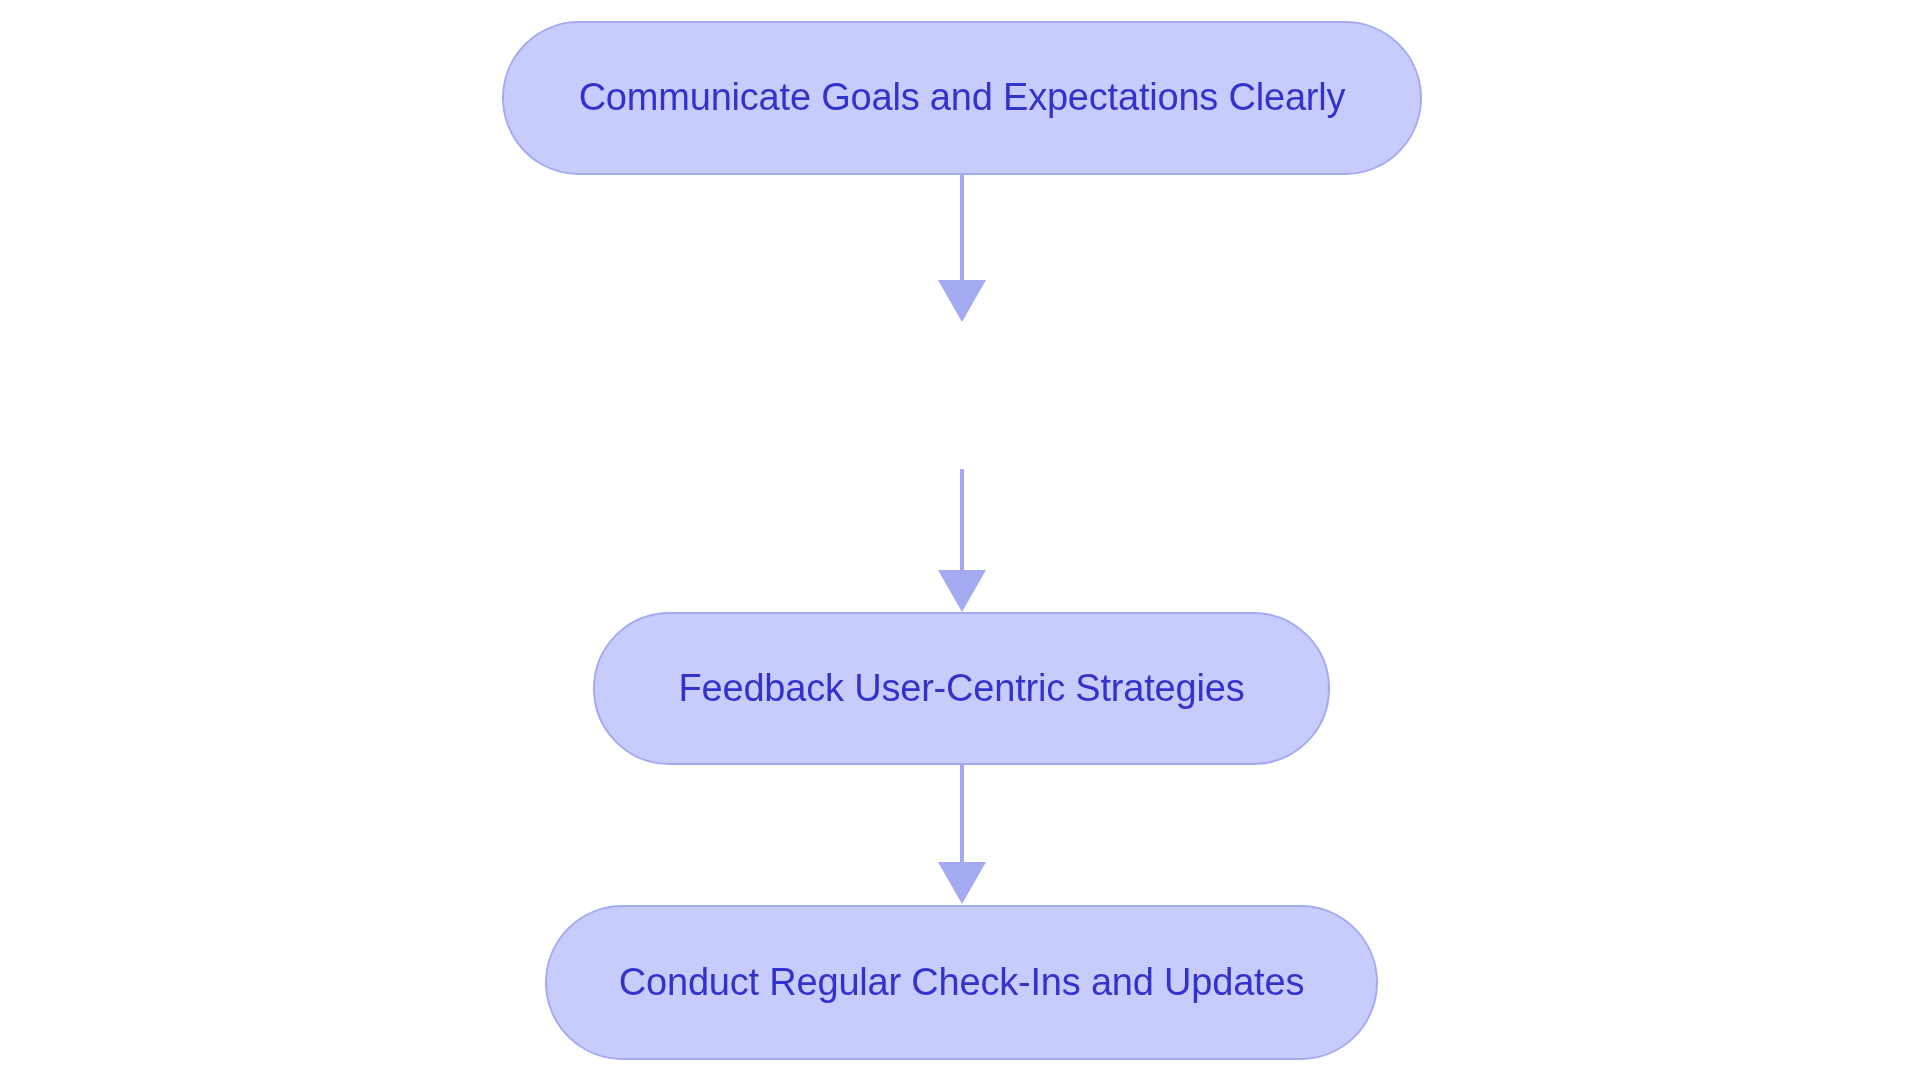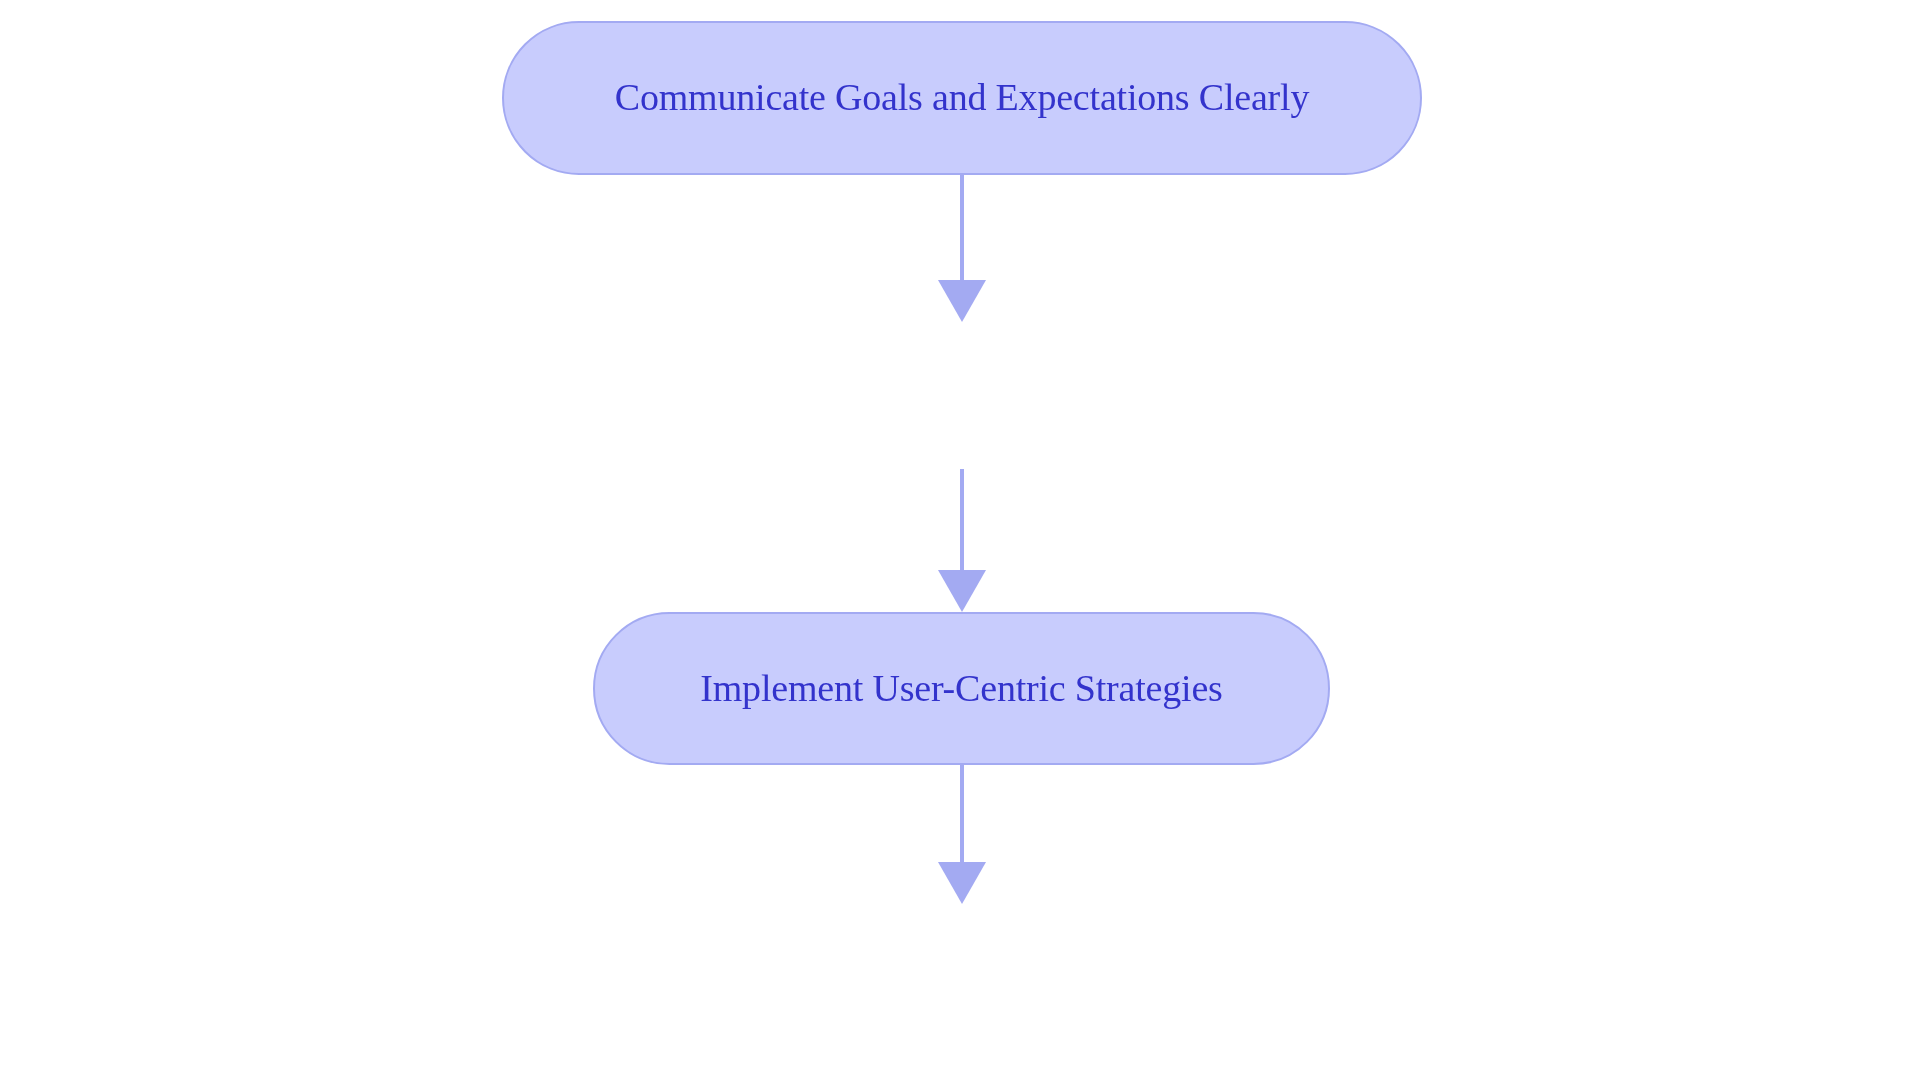--- a/index.html
+++ b/index.html
@@ -28,21 +28,21 @@
     background: #c8ccfd;
     border: 2px solid #a3aaf2;
     display: flex;
     align-items: center;
     justify-content: center;
     text-align: center;
   }
 
   .flow-node-label {
     color: #3333cc;
-    font-family: Liberation Serif, serif;
+    font-family: Liberation Sans, sans-serif;
     font-size: 38px;
     font-weight: 400;
     line-height: 1.15;
     letter-spacing: -0.2px;
     white-space: nowrap;
     padding: 0 14px;
   }
 
   
   #node-0 { left: 502px;  top: 21px;   width: 920px; height: 154px; border-radius: 77px; }
@@ -87,17 +87,20 @@
     <path class="edge-line" d="M 962 4 L 962 114"></path>
     <polygon class="edge-head" points="962,144 938,102 986,102"></polygon>
   </svg>
 
   <div class="flow-node" id="node-0">
     <span class="flow-node-label">Communicate Goals and Expectations Clearly</span>
   </div>
 
 
   <div class="flow-node" id="node-2">
-    <span class="flow-node-label">Implement User-Centric Strategies</span>
+    <span class="flow-node-label">Feedback User-Centric Strategies</span>
   </div>
 
+  <div class="flow-node" id="node-3">
+    <span class="flow-node-label">Conduct Regular Check-Ins and Updates</span>
+  </div>
 
 </div>
 
 </body></html>

